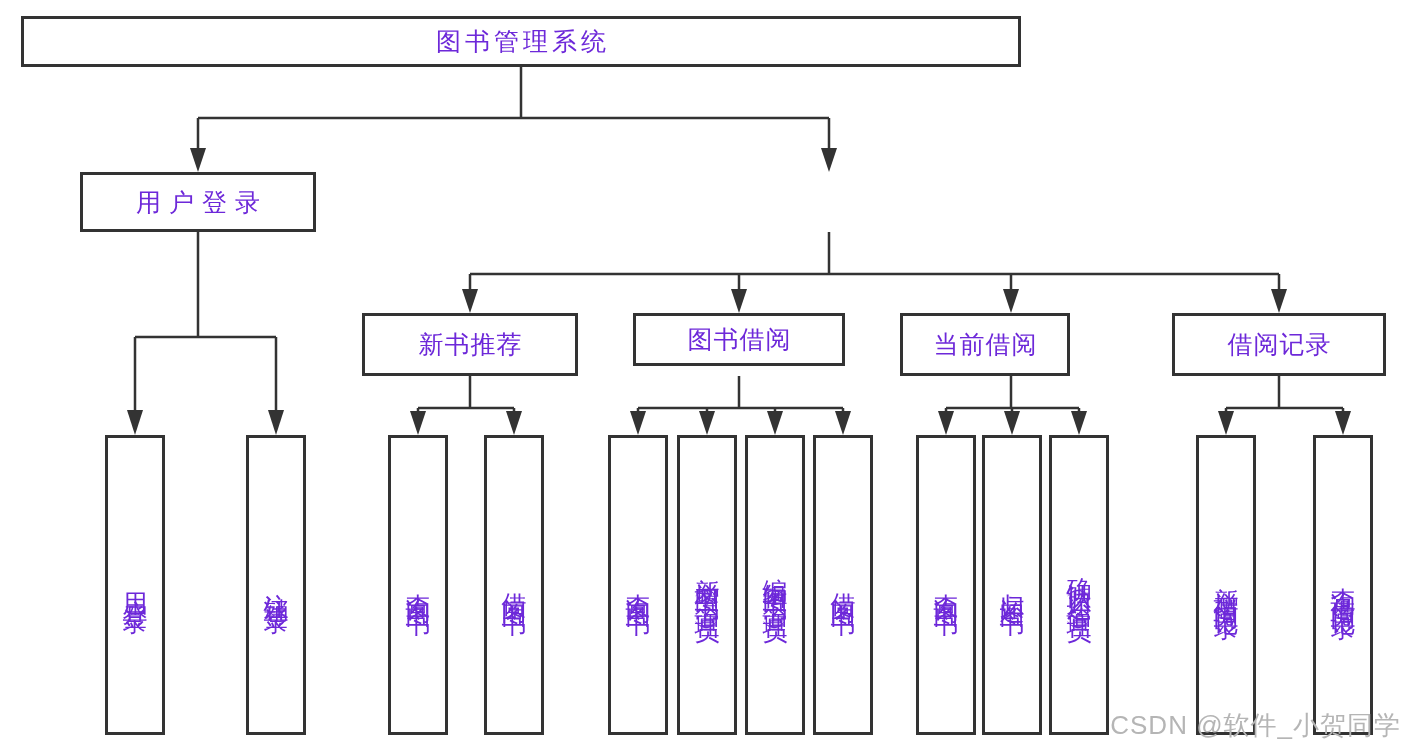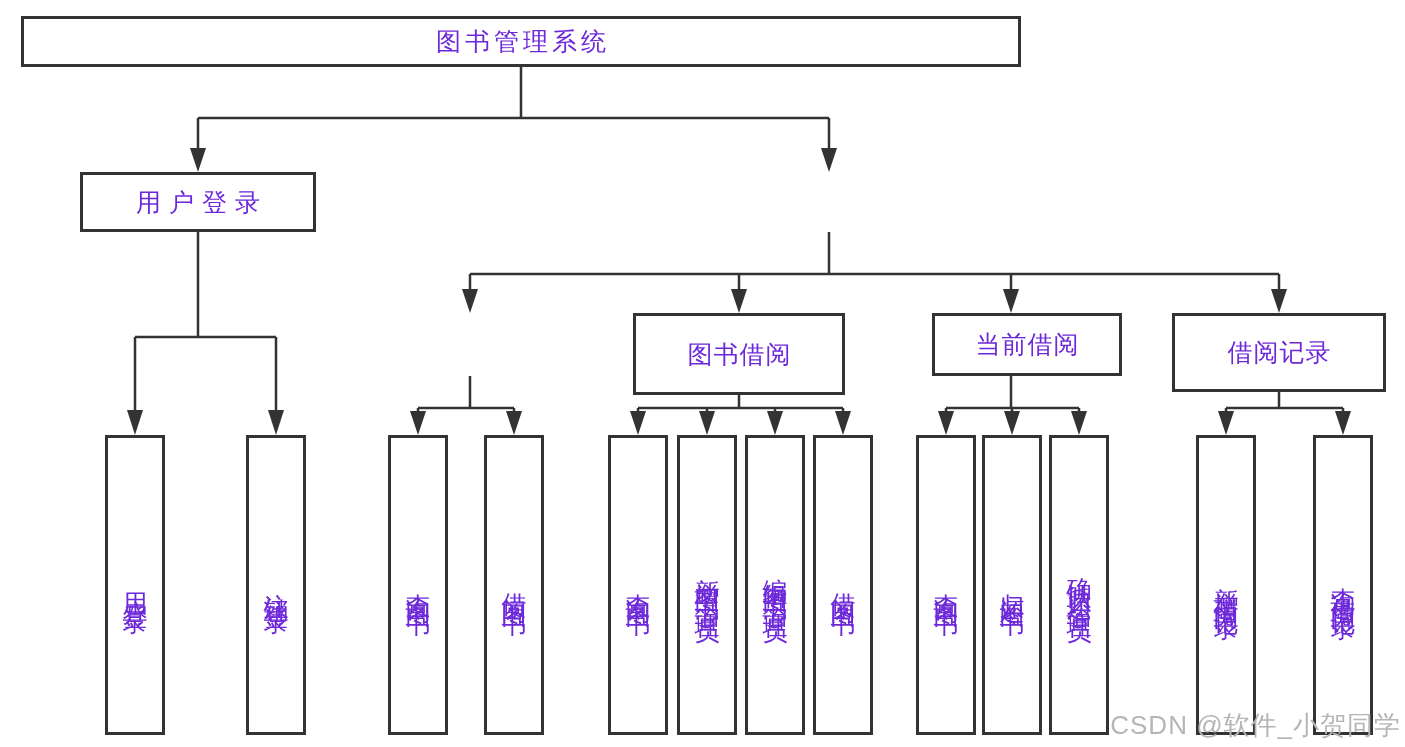--- a/index.html
+++ b/index.html
@@ -87,27 +87,30 @@
   </svg>
 
   <div class="node ls-root" style="left:21px;top:16px;width:1000px;height:51px">
     <span class="h-label">图书管理系统</span>
   </div>
 
   <div class="node ls-l2" style="left:80px;top:172px;width:236px;height:60px">
     <span class="h-label">用户登录</span>
   </div>
 
-  <div class="node ls-l3" style="left:633px;top:313px;width:212px;height:82px">
+  <div class="node ls-l3" style="left:362px;top:313px;width:216px;height:63px">
+    <span class="h-label">新书推荐</span>
+  </div>
+  <div class="node ls-l3" style="left:633px;top:313px;width:212px;height:53px">
     <span class="h-label">图书借阅</span>
   </div>
-  <div class="node ls-l3" style="left:932px;top:313px;width:190px;height:63px">
+  <div class="node ls-l3" style="left:900px;top:313px;width:170px;height:63px">
     <span class="h-label">当前借阅</span>
   </div>
-  <div class="node ls-l3" style="left:1172px;top:313px;width:214px;height:79px">
+  <div class="node ls-l3" style="left:1172px;top:313px;width:214px;height:63px">
     <span class="h-label">借阅记录</span>
   </div>
 
   <div class="node v-node" style="left:105px;top:435px;width:60px;height:300px">
     <span>用户登录</span>
   </div>
   <div class="node v-node" style="left:246px;top:435px;width:60px;height:300px">
     <span>注销登录</span>
   </div>
 

